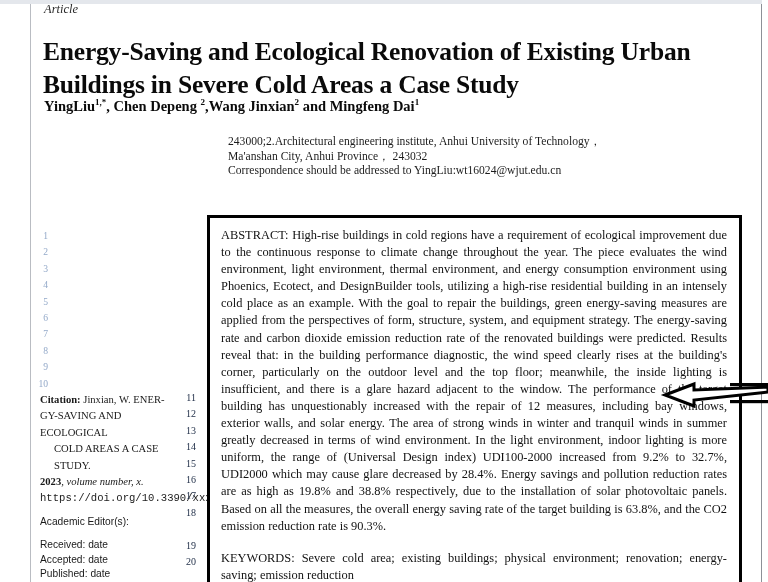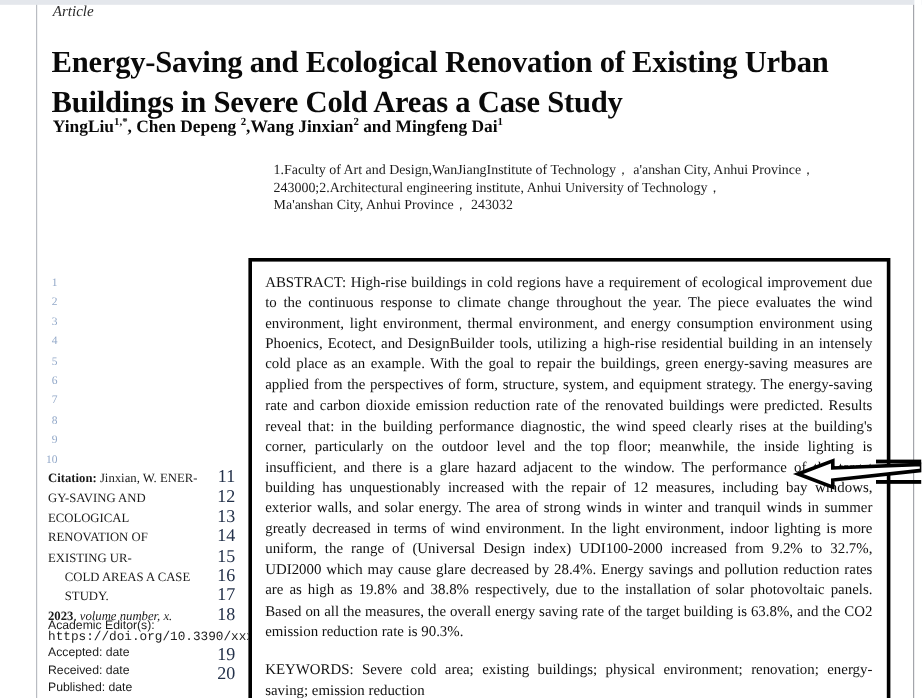--- a/index.html
+++ b/index.html
@@ -125,21 +125,21 @@
     text-align: right;
     font-size: 9.6px;
     line-height: 16.4px;
     color: #93a9c9;
   }
   #linenums-mid {
     position: absolute;
     left: 176px; top: 390px;
     width: 20px;
     text-align: right;
-    font-size: 15px;
+    font-size: 10px;
     line-height: 16.4px;
     color: #23314a;
   }
   #linenums-mid .ln-gap { visibility: hidden; }
 
   
   #abstract-box {
     position: absolute;
     left: 207px; top: 215px;
     width: 535px;
@@ -177,52 +177,51 @@
 <div id="page-chrome-top"></div>
 <div id="page-rule-left"></div>
 <div id="page-rule-right"></div>
 <div id="page-gutter-right"></div>
 
 <div id="article-kicker">Article</div>
 <h1 id="paper-title">Energy-Saving and Ecological Renovation of Existing Urban Buildings in Severe Cold Areas a Case Study</h1>
 <div id="author-line">YingLiu<sup>1,*</sup>, Chen Depeng <sup>2</sup>,Wang Jinxian<sup>2</sup> and Mingfeng Dai<sup>1</sup></div>
 
 <div id="affiliation-block">
-  <div class="aff-line">1.Faculty of Art and Design,WanJiangInstitute of Technology，  a'anshan City, Anhui Province，</div>
   <div class="aff-line">243000;2.Architectural engineering institute, Anhui University of Technology，</div>
   <div class="aff-line">Ma'anshan City, Anhui Province，  243032</div>
+  <div class="aff-line">Correspondence should be addressed to YingLiu:wt16024@wjut.edu.cn</div>
 </div>
 
 <div id="linenums-left">
     <div>1</div>
     <div>2</div>
     <div>3</div>
     <div>4</div>
     <div>5</div>
     <div>6</div>
     <div>7</div>
     <div>8</div>
     <div>9</div>
     <div>10</div>
   </div>
 
 <div id="citation-block">
   <span class="cit-label" style="display: inline;">Citation:</span><span style="display: inline; text-align: right;"> Jinxian, W. ENER-</span>
   <span style="display: block;">GY-SAVING AND ECOLOGICAL</span>
-  <span style="display: block;">RENOVATION OF EXISTING UR-</span>
   <span style="display: block; margin-left: 14px;">COLD AREAS A CASE STUDY.</span>
   <span class="cit-year" style="display: inline;">2023</span><span class="cit-italic" style="display: inline;">, volume number, x.</span>
   <span style="display: block; font-family: Liberation Mono, monospace;">https://doi.org/10.3390/xxxxx</span>
 </div>
 
 <div id="editor-block">Academic Editor(s):</div>
 
 <div id="dates-block">
+  <div>Received: date</div>
   <div>Accepted: date</div>
-  <div>Received: date</div>
   <div>Published: date</div>
 </div>
 
 <div id="linenums-mid">
     <div>11</div>
     <div>12</div>
     <div>13</div>
     <div>14</div>
     <div>15</div>
     <div>16</div>

